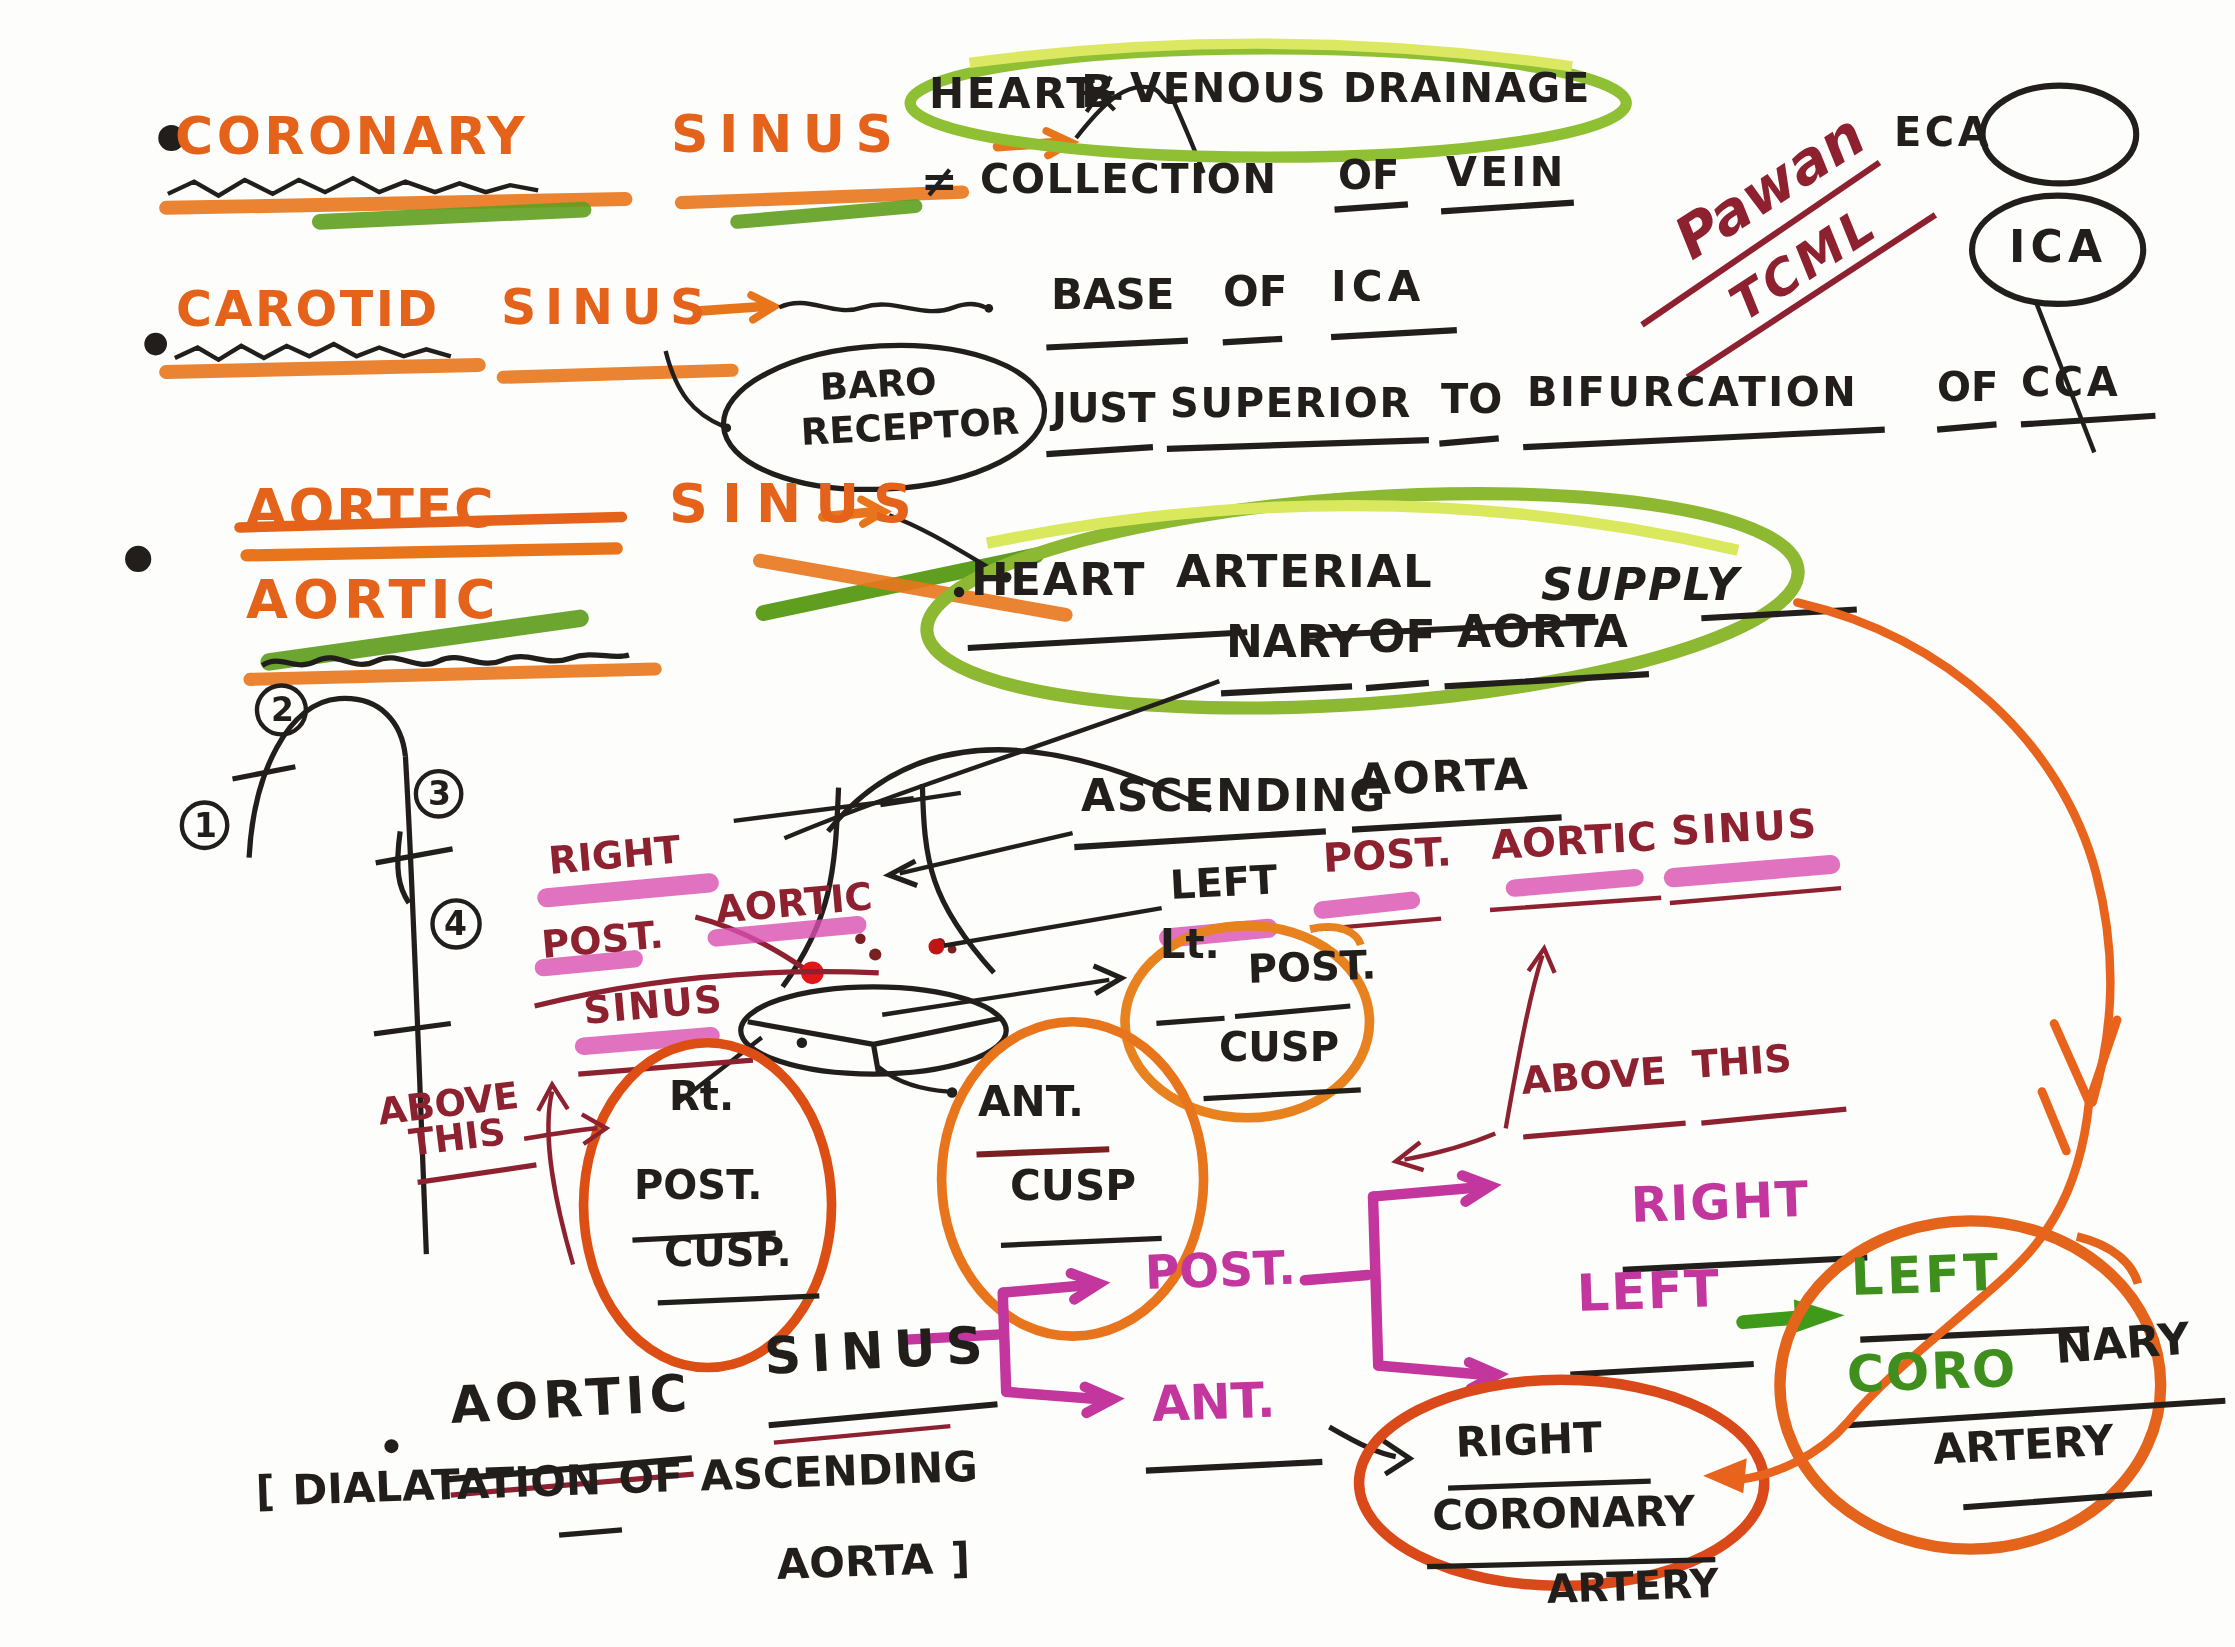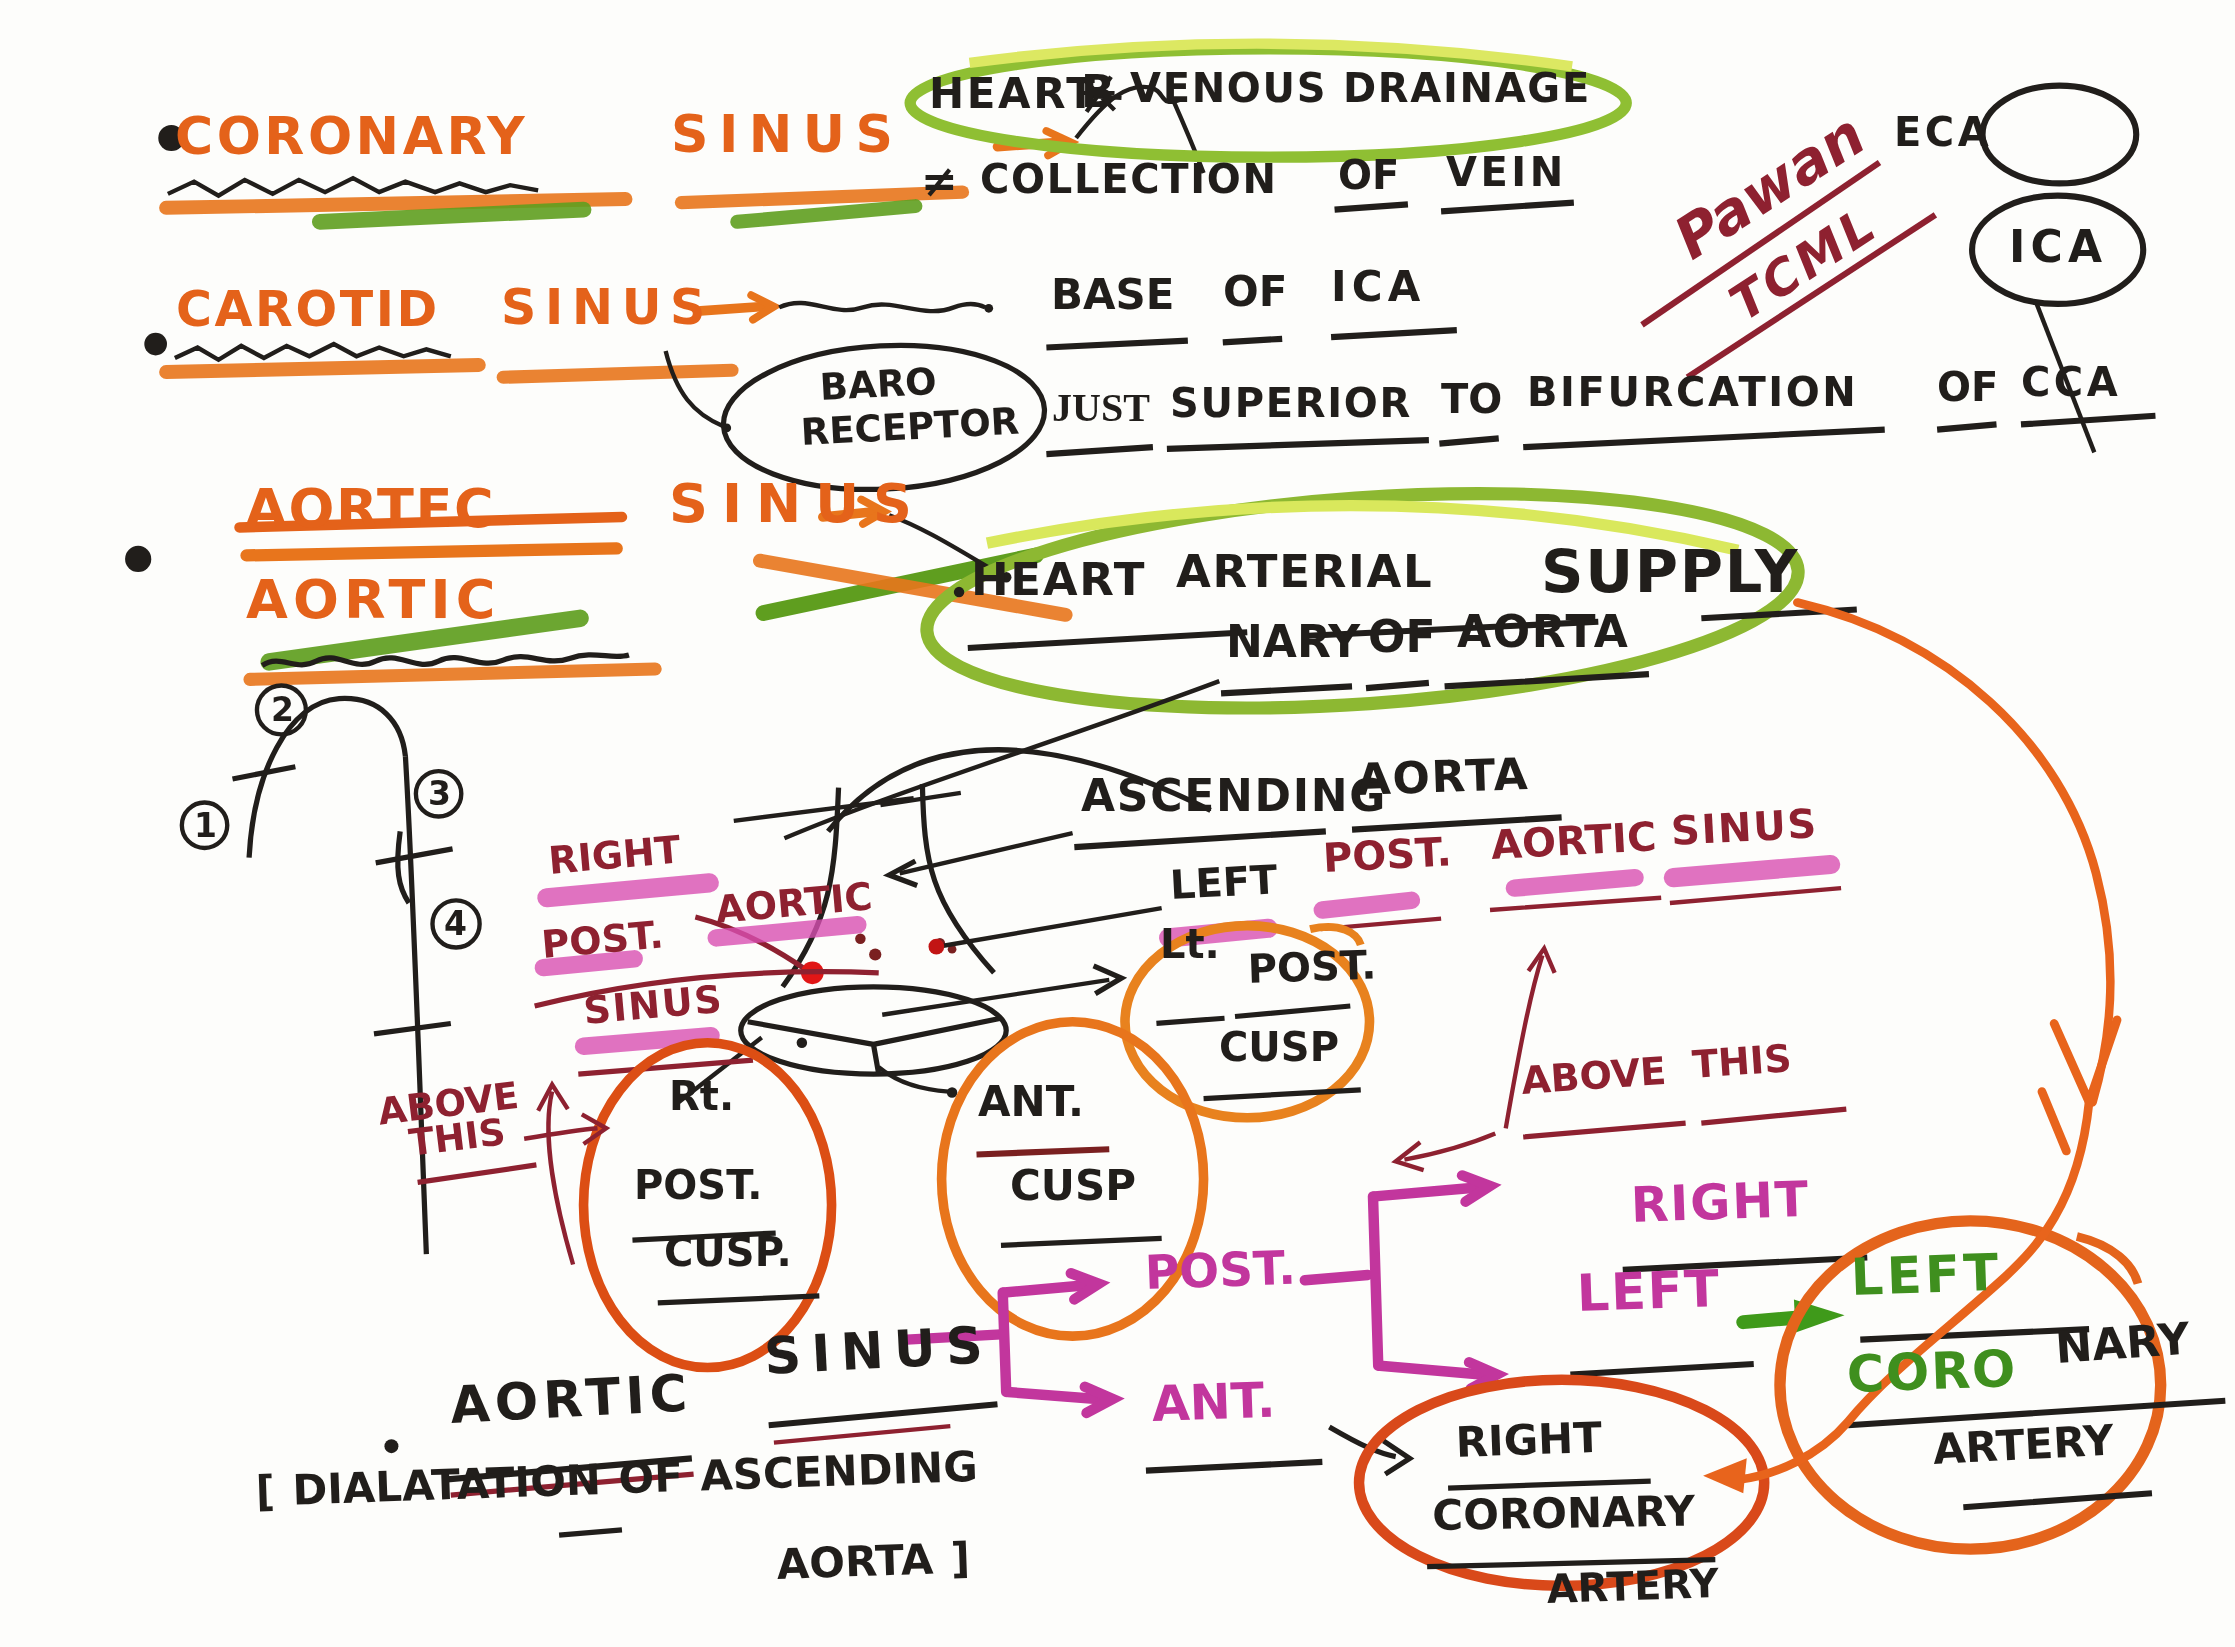--- a/index.html
+++ b/index.html
@@ -221,34 +221,34 @@
   <div class="t ink" style="left:1894px;top:112px;font-size:40px;letter-spacing:3.5px;">ECA</div>
   <div class="t ink" style="left:2009px;top:225px;font-size:44px;letter-spacing:5.2px;">ICA</div>
 
   <div class="t orange" style="left:176px;top:285px;font-size:49px;letter-spacing:2.6px;">CAROTID</div>
   <div class="t orange" style="left:501px;top:283px;font-size:49px;letter-spacing:8.7px;">SINUS</div>
   <div class="t ink" style="left:1051px;top:274px;font-size:42px;">BASE</div>
   <div class="t ink" style="left:1223px;top:271px;font-size:42px;">OF</div>
   <div class="t ink" style="left:1331px;top:266px;font-size:42px;letter-spacing:5.2px;">ICA</div>
   <div class="t ink" style="left:819px;top:369px;font-size:37px;transform:rotate(-3deg);">BARO</div>
   <div class="t ink" style="left:800px;top:414px;font-size:37px;transform:rotate(-3deg);">RECEPTOR</div>
-  <div class="t ink" style="left:1052px;top:388px;font-size:40px;font-family:Liberation Serif, serif;">JUST</div>
+  <div class="t ink" style="left:1052px;top:388px;font-size:40px;">JUST</div>
   <div class="t ink" style="left:1170px;top:383px;font-size:40px;letter-spacing:1.7px;">SUPERIOR</div>
   <div class="t ink" style="left:1441px;top:379px;font-size:40px;">TO</div>
   <div class="t ink" style="left:1527px;top:372px;font-size:40px;letter-spacing:2.6px;">BIFURCATION</div>
   <div class="t ink" style="left:1937px;top:367px;font-size:40px;">OF</div>
   <div class="t ink" style="left:2021px;top:362px;font-size:40px;letter-spacing:3.5px;">CCA</div>
 
   <div class="t orange" style="left:245px;top:482px;font-size:54px;letter-spacing:1.7px;">AORTEC</div>
   <div class="t orange" style="left:669px;top:477px;font-size:54px;letter-spacing:14px;">SINUS</div>
   <div class="t orange" style="left:246px;top:573px;font-size:54px;letter-spacing:5.2px;">AORTIC</div>
 
   <div class="t ink" style="left:971px;top:557px;font-size:45px;letter-spacing:1.7px;">HEART</div>
   <div class="t ink" style="left:1176px;top:549px;font-size:45px;letter-spacing:1.7px;">ARTERIAL</div>
-  <div class="t ink" style="left:1541px;top:542px;font-size:59px;letter-spacing:1.7px;">SUPPLY</div>
+  <div class="t ink" style="left:1541px;top:562px;font-size:45px;letter-spacing:1.7px;font-style:italic;">SUPPLY</div>
 
   <div class="t ink" style="left:1226px;top:620px;font-size:44px;">NARY</div>
   <div class="t ink" style="left:1368px;top:615px;font-size:44px;">OF</div>
   <div class="t ink" style="left:1457px;top:610px;font-size:44px;letter-spacing:1.7px;">AORTA</div>
   <div class="t ink" style="left:1081px;top:774px;font-size:44px;letter-spacing:1.7px;">ASCENDING</div>
   <div class="t ink" style="left:1356px;top:758px;font-size:44px;letter-spacing:1.7px;transform:rotate(-2deg);">AORTA</div>
 
   <div class="t ink" style="left:194px;top:809px;font-size:33px;">1</div>
   <div class="t ink" style="left:271px;top:693px;font-size:33px;">2</div>
   <div class="t ink" style="left:428px;top:777px;font-size:33px;">3</div>

